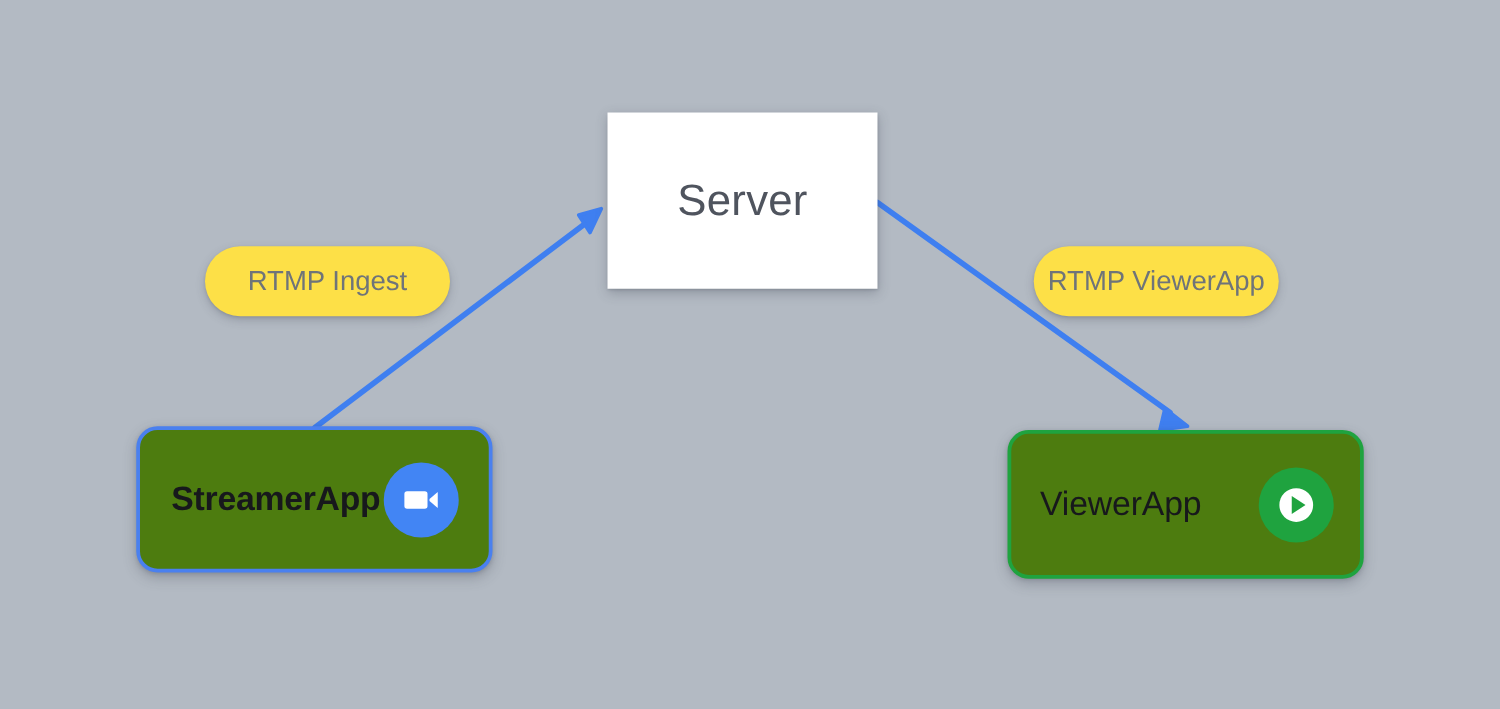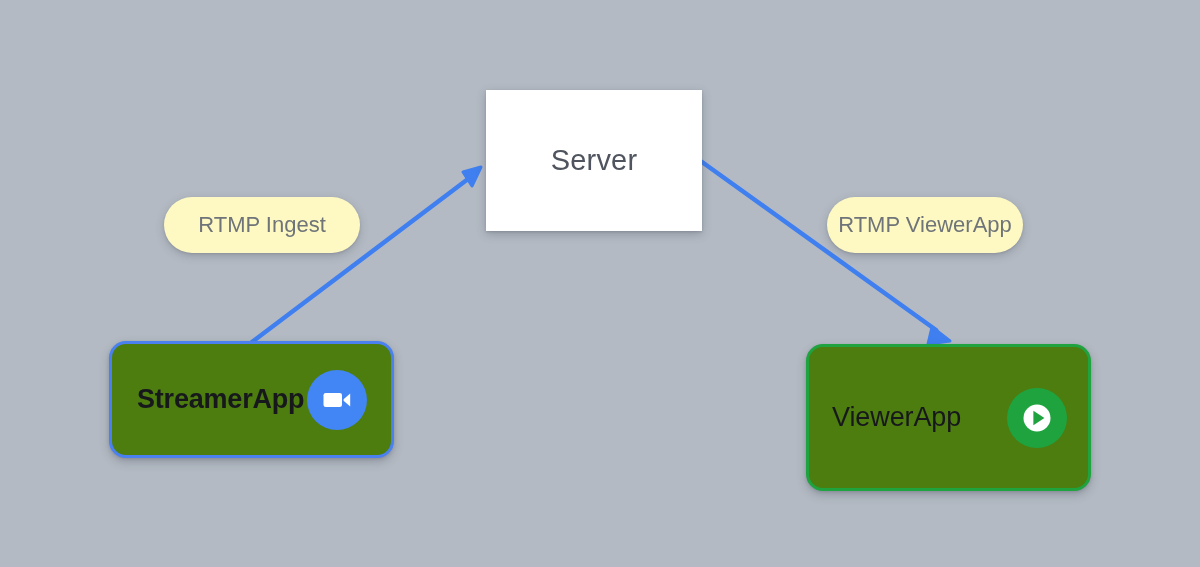--- a/index.html
+++ b/index.html
@@ -37,21 +37,21 @@
     top: 90px;
     width: 216px;
     height: 141px;
     background: #ffffff;
     box-shadow: 0 3px 9px rgba(60,66,80,0.30), 0 1px 2px rgba(60,66,80,0.20);
     display: flex;
     align-items: center;
     justify-content: center;
   }
   .server-label {
-    font-size: 29px;
+    font-size: 35px;
     font-weight: 400;
     color: #4f545e;
     letter-spacing: 0.2px;
     line-height: 1;
   }
 
   
   .app-node {
     position: absolute;
     background: #4d7c0f;
@@ -67,21 +67,21 @@
     width: 285px;
     height: 117px;
     border: 3px solid #4a80ef;
     padding: 0 24px 0 25px;
     justify-content: space-between;
   }
   .app-node.viewer {
     left: 806px;
     top: 344px;
     width: 285px;
-    height: 147px;
+    height: 119px;
     border: 3px solid #1fa33f;
     padding: 0 21px 0 23px;
     justify-content: space-between;
   }
   .app-label {
     font-size: 27px;
     color: #17181c;
     line-height: 1;
     white-space: nowrap;
   }
@@ -96,21 +96,21 @@
     display: flex;
     align-items: center;
     justify-content: center;
   }
   .icon-badge.cam { background: #4285f4; }
   .icon-badge.play { background: #1fa33f; }
 
   
   .pill {
     position: absolute;
-    background: #fef9c3;
+    background: #fde047;
     border-radius: 999px;
     display: flex;
     align-items: center;
     justify-content: center;
     box-shadow: 0 3px 8px rgba(60,66,80,0.26), 0 1px 2px rgba(60,66,80,0.16);
   }
   .pill-text {
     font-size: 22px;
     font-weight: 400;
     color: #6f7479;

